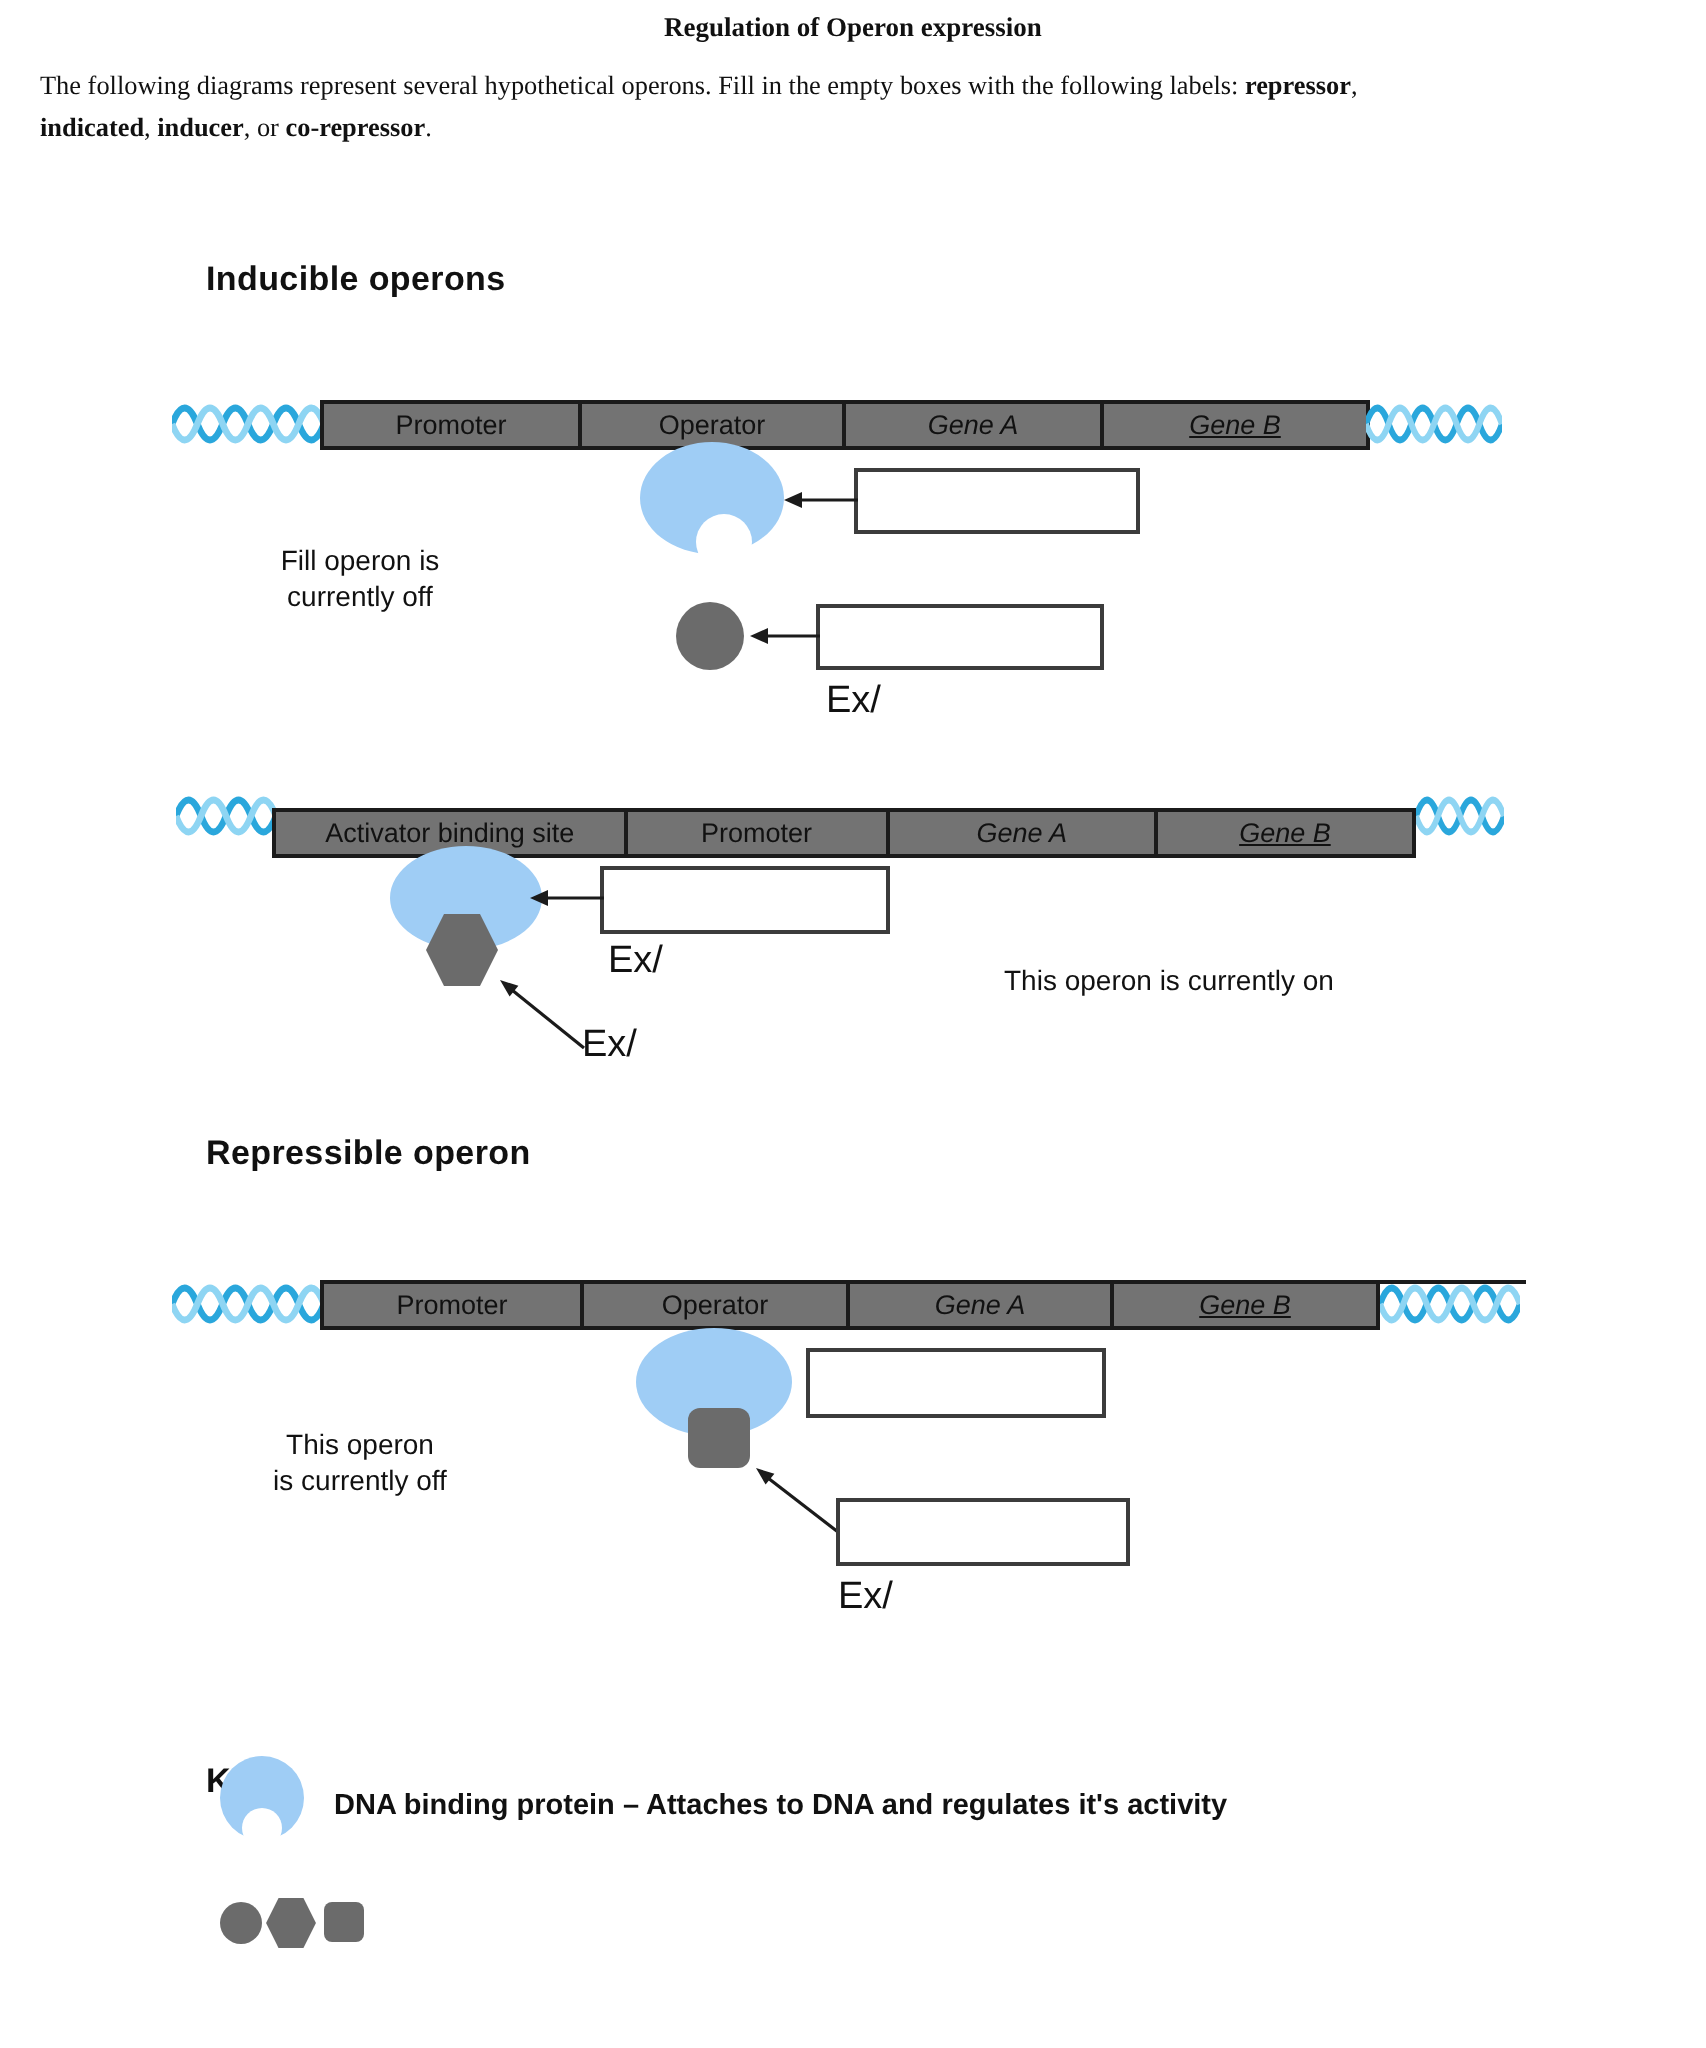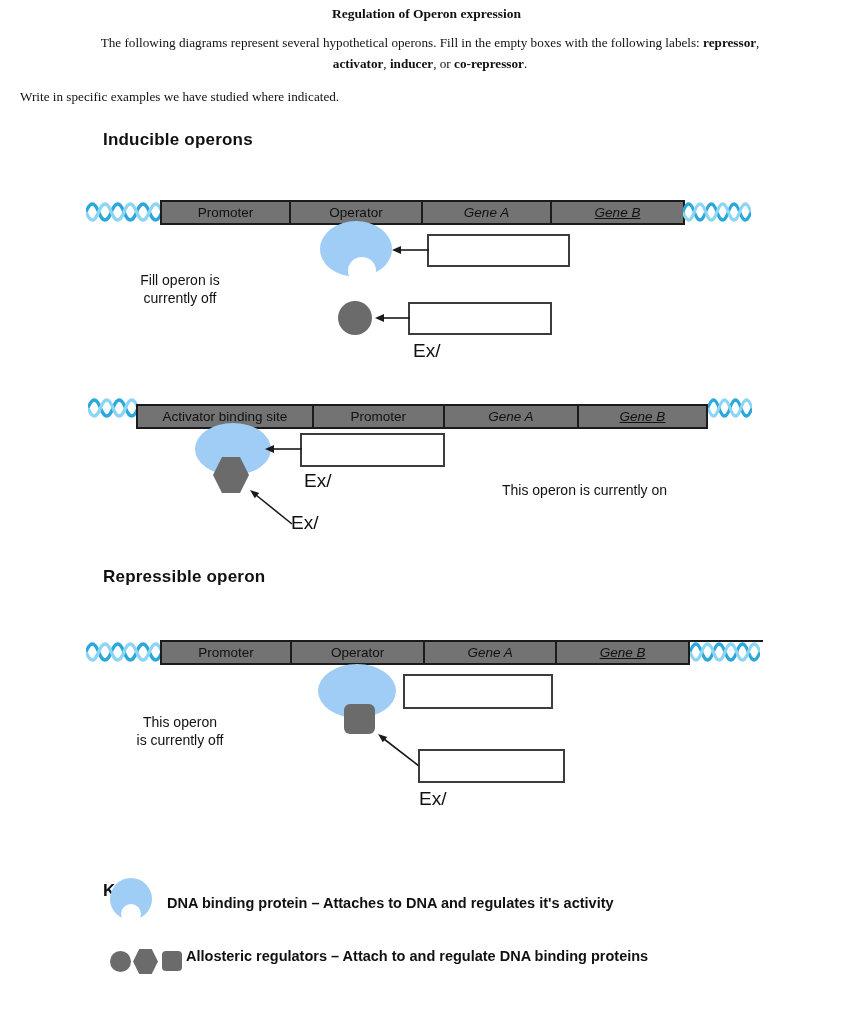--- a/index.html
+++ b/index.html
@@ -24,26 +24,25 @@
   .gray-rsquare { background:#6b6b6b; }
   svg { display:block; }
 </style>
 </head>
 <body>
 
 <div class="page">
 
   <div class="abs page-title serif" style="top:6px;left:0;">Regulation of Operon expression</div>
 
-  <div class="abs intro serif" style="top:32px;left:20px;text-align:center;">
+  <div class="abs intro serif" style="top:32px;left:20px;">
     <span>The following diagrams represent several hypothetical operons. Fill in the empty boxes with the following labels: </span><b>repressor</b><span>,</span><br>
-    <b>activator</b><span>, </span><b>inducer</b><span>, or </span><b>co-repressor</b><span>.</span>
+    <b>indicated</b><span>, </span><b>inducer</b><span>, or </span><b>co-repressor</b><span>.</span>
   </div>
 
-  <div class="abs intro serif" style="top:86px;left:20px;">Write in specific examples we have studied where indicated.</div>
 
   <div class="abs section-heading" style="top:130px;left:103px;">Inducible operons</div>
 
   <svg class="abs" style="left:86px;top:198px;" width="76" height="28" viewBox="0 0 78 28" preserveAspectRatio="none">
     <path d="M0,14 Q6.5,-2 13,14 T26,14 T39,14 T52,14 T65,14 T78,14" fill="none" stroke="#2AA7DC" stroke-width="3.4"></path>
     <path d="M0,14 Q6.5,30 13,14 T26,14 T39,14 T52,14 T65,14 T78,14" fill="none" stroke="#8ED5F3" stroke-width="3.4"></path>
   </svg>
 
   <div class="abs bar" style="left:160px;top:200px;width:525px;">
     <div class="cell" style="width:130px;">Promoter</div>
@@ -166,15 +165,14 @@
     <circle cx="23" cy="21" r="21" fill="#9FCDF5"></circle>
     <circle cx="23" cy="36" r="10" fill="#ffffff"></circle>
   </svg>
   <div class="abs key-label" style="left:167px;top:895px;">DNA binding protein – Attaches to DNA and regulates it's activity</div>
 
   <div class="abs gray-circle" style="left:110px;top:951px;width:21px;height:21px;"></div>
   <svg class="abs" style="left:132px;top:948px;" width="27" height="27" viewBox="0 0 26 26">
     <polygon points="7,1 19,1 25,13 19,25 7,25 1,13" fill="#6b6b6b"></polygon>
   </svg>
   <div class="abs gray-rsquare" style="left:162px;top:951px;width:20px;height:20px;border-radius:4px;"></div>
-  <div class="abs key-label" style="left:186px;top:948px;">Allosteric regulators – Attach to and regulate DNA binding proteins</div>
 
 </div>
 
 </body></html>

